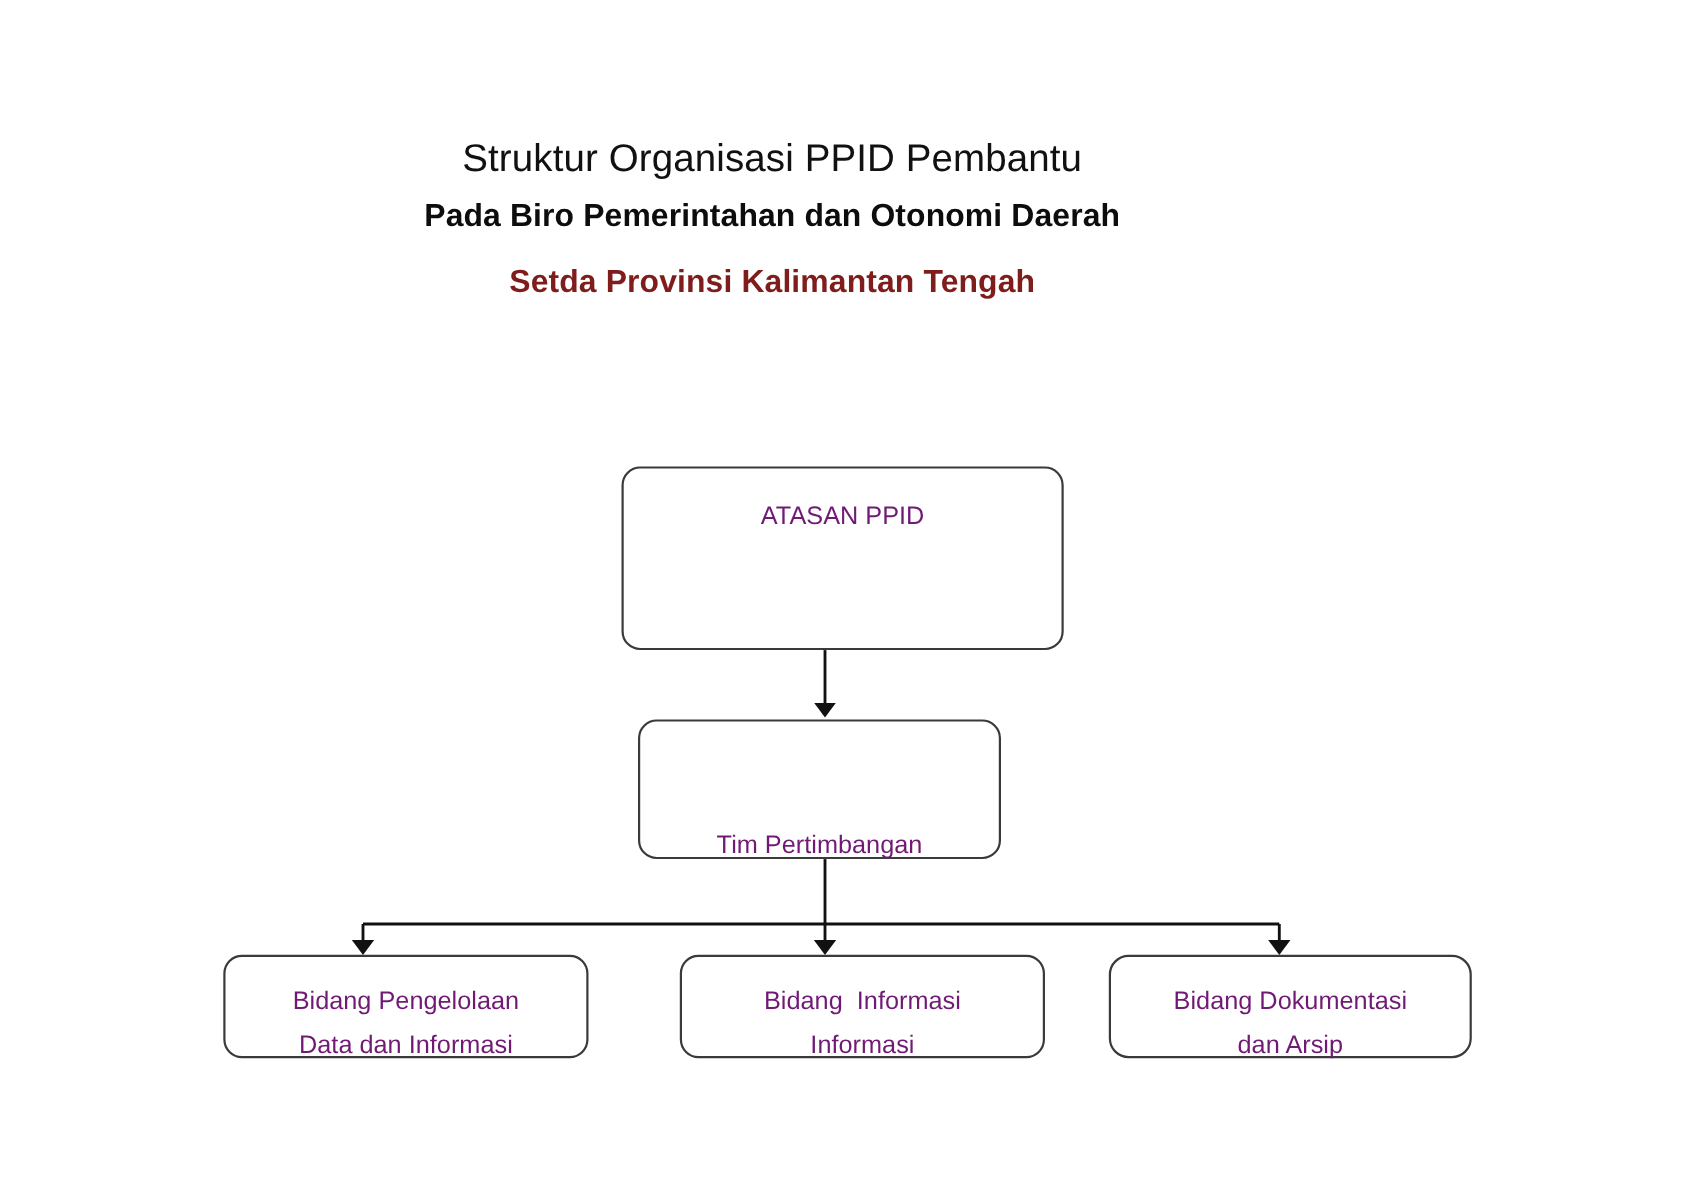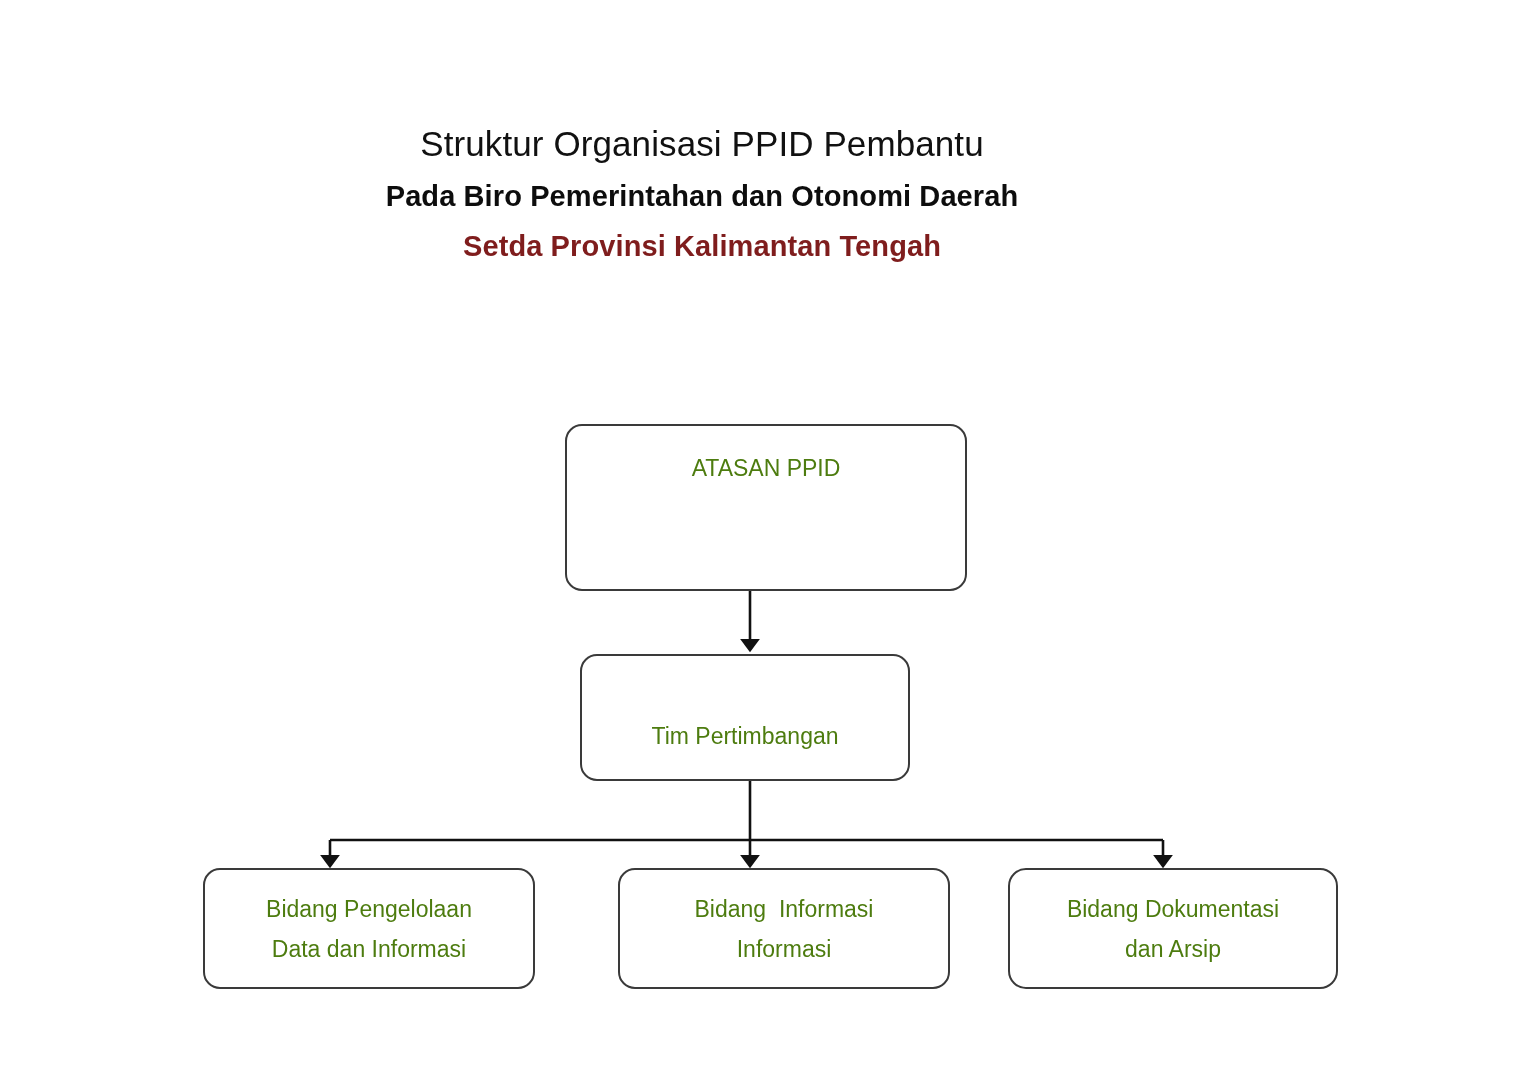--- a/index.html
+++ b/index.html
@@ -36,21 +36,21 @@
     color: #111111;
     line-height: 1.15;
     margin-bottom: 16px;
   }
   .title-line-2 {
     font-size: 29px;
     font-weight: 700;
     letter-spacing: 0.1px;
     color: #0d0d0d;
     line-height: 1.15;
-    margin-bottom: 16px;
+    margin-bottom: 26px;
   }
   .title-line-3 {
     font-size: 29px;
     font-weight: 700;
     letter-spacing: 0.1px;
     color: #7f1d1d;
     line-height: 1.15;
   }
 
   
@@ -77,21 +77,21 @@
     background: #ffffff;
     border: 2px solid #3a3a3a;
     border-radius: 17px;
     display: flex;
     flex-direction: column;
     align-items: center;
   }
   .node .node-text {
     font-size: 23px;
     font-weight: 400;
-    color: #4d7c0f;
+    color: #701a75;
     line-height: 1.0;
     text-align: center;
     white-space: pre;
   }
 
   
   #node-atasan {
     left: 565px;
     top: 424px;
     width: 402px;
@@ -101,28 +101,28 @@
   }
   #node-atasan .node-text { margin-bottom: 19px; }
   #node-atasan .node-text:last-child { margin-bottom: 0; }
 
   
   #node-tim {
     left: 580px;
     top: 654px;
     width: 330px;
     height: 127px;
-    justify-content: center;
+    justify-content: flex-end;
     padding-top: 38px;
   }
 
   
   .node-bidang {
     top: 868px;
-    height: 121px;
+    height: 94px;
     justify-content: flex-start;
     padding-top: 28px;
   }
   .node-bidang .node-text { margin-bottom: 17px; }
   .node-bidang .node-text:last-child { margin-bottom: 0; }
 
   #node-bidang-0 { left: 203px;  width: 332px; }
   #node-bidang-1 { left: 618px;  width: 332px; }
   #node-bidang-2 { left: 1008px; width: 330px; border-radius: 18px; }
 </style>

